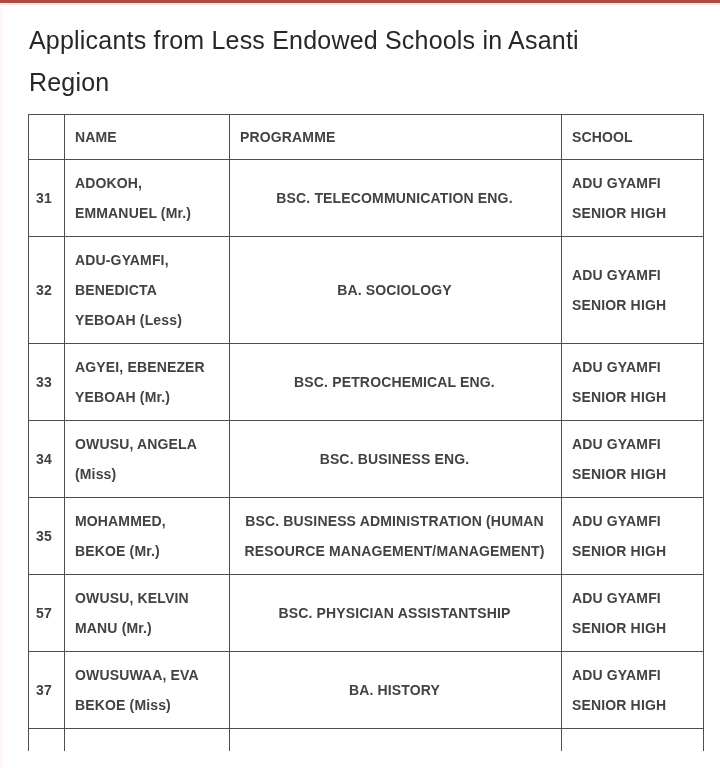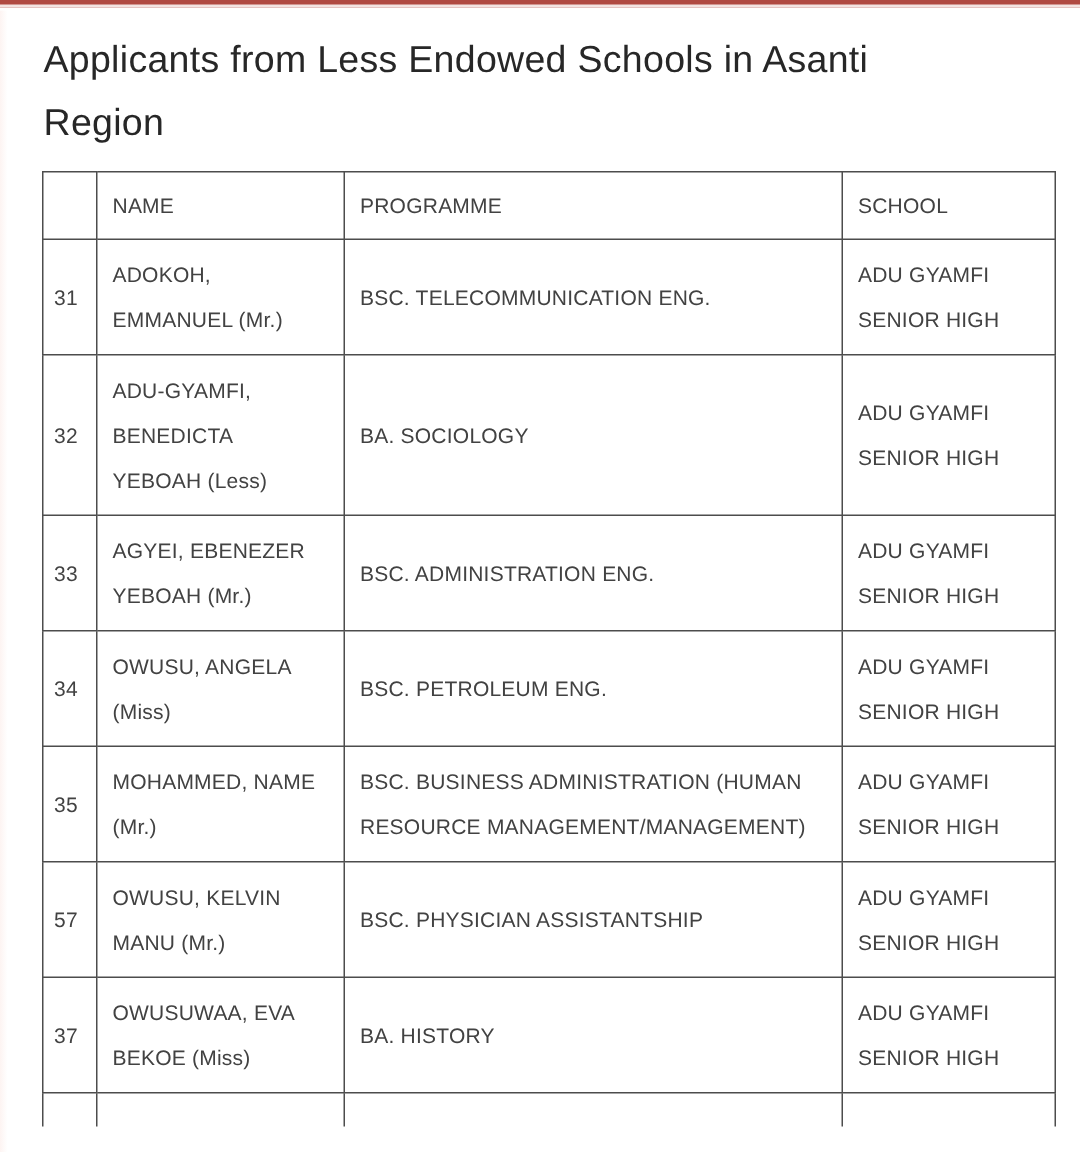--- a/index.html
+++ b/index.html
@@ -41,33 +41,33 @@
     width:675px;
     table-layout:fixed;
     font-size:14px;
     letter-spacing:0.15px;
     color:var(--text);
   }
   th,td{
     border:1px solid var(--border);
     vertical-align:middle;
     text-align:left;
-    font-weight:400;
+    font-weight:700;
     line-height:30px;
     word-wrap:break-word;
   }
   th{padding:7px 8px 7px 10px;}
   td{padding:8px 8px;}
   col.c-no{width:36px;}
   col.c-name{width:165px;}
   col.c-prog{width:332px;}
   col.c-school{width:142px;}
   td.col-no{padding-left:7px;padding-right:3px;margin-left:29px;}
   td.col-name{padding-left:10px;padding-right:18px;}
-  td.col-prog{padding-left:10px;padding-right:12px;}
+  td.col-prog{padding-left:10px;padding-right:12px;text-align:center;}
   td.col-school{padding-left:10px;padding-right:8px;}
   tr.partial td{height:22px;border-bottom:none;}
 </style>
 </head>
 <body>
 
 <div class="top-accent"></div>
 <div class="left-tint"></div>
 
 <div class="content">
@@ -99,34 +99,34 @@
   <tr>
     <td class="col-no">32</td>
     <td class="col-name">ADU-GYAMFI, BENEDICTA YEBOAH (Less)</td>
     <td class="col-prog">BA. SOCIOLOGY</td>
     <td class="col-school">ADU GYAMFI SENIOR HIGH</td>
   </tr>
 
   <tr>
     <td class="col-no">33</td>
     <td class="col-name">AGYEI, EBENEZER YEBOAH (Mr.)</td>
-    <td class="col-prog">BSC. ADMINISTRATION ENG.</td>
+    <td class="col-prog">BSC. PETROCHEMICAL ENG.</td>
     <td class="col-school">ADU GYAMFI SENIOR HIGH</td>
   </tr>
 
   <tr>
     <td class="col-no">34</td>
     <td class="col-name">OWUSU, ANGELA (Miss)</td>
-    <td class="col-prog">BSC. PETROLEUM ENG.</td>
+    <td class="col-prog">BSC. BUSINESS ENG.</td>
     <td class="col-school">ADU GYAMFI SENIOR HIGH</td>
   </tr>
 
   <tr>
     <td class="col-no">35</td>
-    <td class="col-name">MOHAMMED, NAME (Mr.)</td>
+    <td class="col-name">MOHAMMED, BEKOE (Mr.)</td>
     <td class="col-prog">BSC. BUSINESS ADMINISTRATION (HUMAN RESOURCE MANAGEMENT/MANAGEMENT)</td>
     <td class="col-school">ADU GYAMFI SENIOR HIGH</td>
   </tr>
 
   <tr>
     <td class="col-no">57</td>
     <td class="col-name">OWUSU, KELVIN MANU (Mr.)</td>
     <td class="col-prog">BSC. PHYSICIAN ASSISTANTSHIP</td>
     <td class="col-school">ADU GYAMFI SENIOR HIGH</td>
   </tr>

